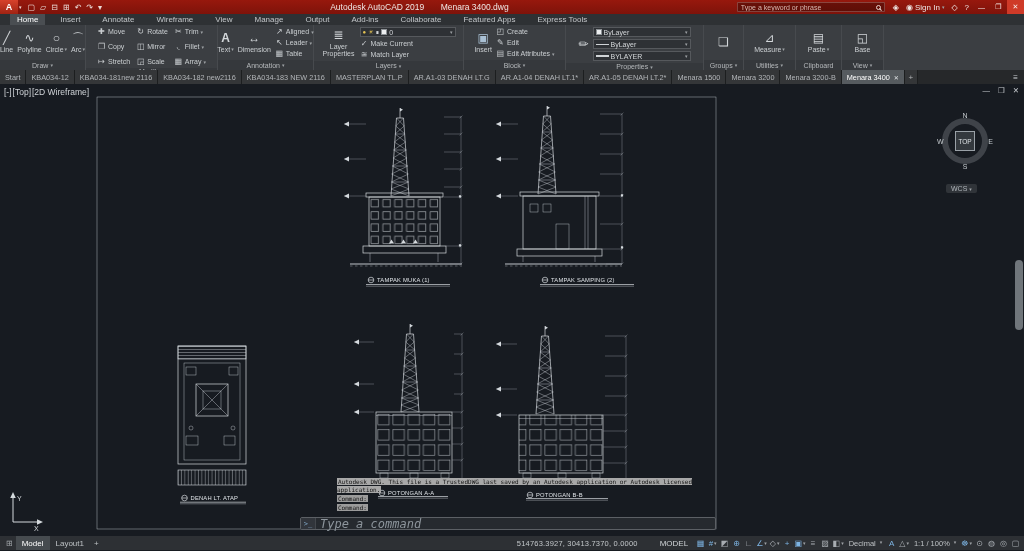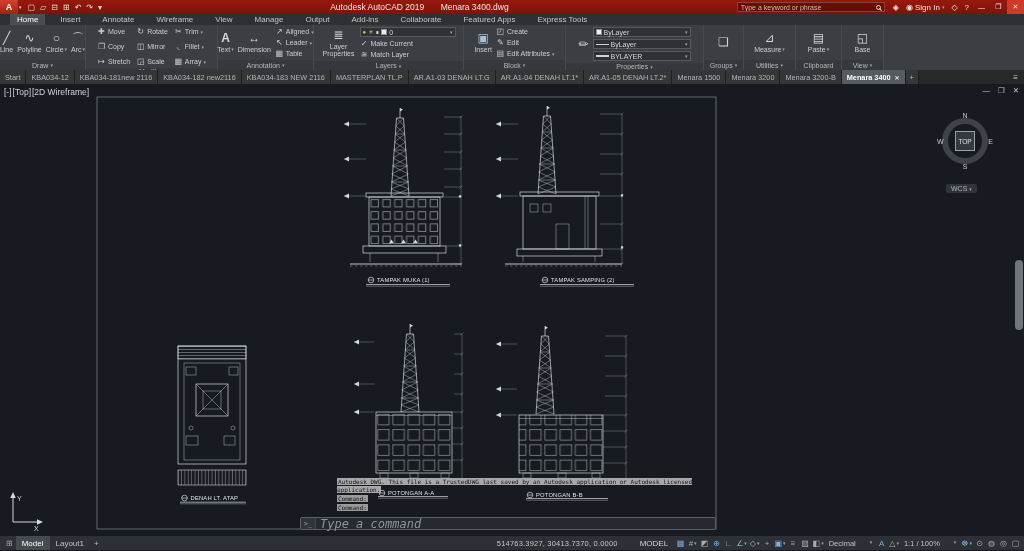--- a/index.html
+++ b/index.html
@@ -49,21 +49,21 @@
 .ltline{width:13px;height:1px;background:#cfd3d6;flex:none;}
 .lwline{width:13px;height:2px;background:#cfd3d6;flex:none;}
 .st-ic{font-size:6px;line-height:6px;}
 .yellow{color:#e3c252;}
 .green{color:#8bc47e;}
 .filler{flex:1;border-right:none;}
 
 
 .filetabs{height:14px;background:#26282a;display:flex;align-items:stretch;font-size:7.3px;color:#b2b5b8;overflow:hidden;}
 .ftab{display:flex;align-items:center;padding:0 5px;background:#343638;border-right:1px solid #1c1e1f;white-space:nowrap;}
-.ftab.active{background:#565b5f;color:#fff;font-weight:bold;}
+.ftab.active{background:#565b5f;color:#fff;}
 .ftab .x{margin-left:4px;font-size:6px;color:#e4e7e9;}
 .ftplus{width:13px;display:flex;align-items:center;justify-content:center;background:#343638;border-right:1px solid #1c1e1f;font-size:8px;}
 .ftmenu{margin-left:auto;display:flex;align-items:center;padding:0 6px;font-size:8px;color:#cdd1d4;}
 
 
 .canvas{position:relative;height:452px;background:#171b21;overflow:hidden;}
 .vplabel{position:absolute;left:4px;top:3px;font-size:8.5px;color:#d0d4d8;display:flex;gap:1px;z-index:5;}
 .docwin{position:absolute;right:5px;top:2px;display:flex;gap:8px;font-size:7.5px;color:#c9cdd1;z-index:5;}
 svg.sheet{position:absolute;left:0;top:0;}
 .w{stroke:#d4d9dd;stroke-width:.7;fill:none}
@@ -101,21 +101,21 @@
 .statusbar{height:14px;background:#2d3034;display:flex;align-items:center;font-size:8px;color:#bdc1c4;padding:0 3px;}
 .lay-ic{font-size:8px;color:#9fa4a8;margin:0 3px;}
 .stab{padding:0 6px;height:100%;display:flex;align-items:center;}
 .stab.active{background:#464b4f;color:#fff;}
 .splus{padding:0 4px;}
 .sright{margin-left:auto;display:flex;align-items:center;gap:1px;}
 .coords{font-size:7.5px;color:#c3c7ca;margin-right:17px;letter-spacing:.2px;padding-left:17px;}
 .modelbtn{padding:0 4px;color:#d0d4d7;margin-right:2px;}
 .sb-ic{min-width:11px;padding:0 1px;display:flex;align-items:center;justify-content:center;font-size:8px;color:#a8adb2;gap:1px;}
 .sb-ic.on{color:#7db4e3;}
-.sb-txt{font-size:7.5px;padding:0 3px;display:flex;gap:14px;align-items:flex-start;}
+.sb-txt{font-size:7.5px;padding:0 3px;display:flex;gap:4px;align-items:flex-start;}
 </style>
 </head>
 <body>
 
 <div class="titlebar">
   <div class="logo">A</div>
   <span class="logo-dd">▾</span>
   <div class="qat">
     <span>▢</span>
     <span>▱</span>

